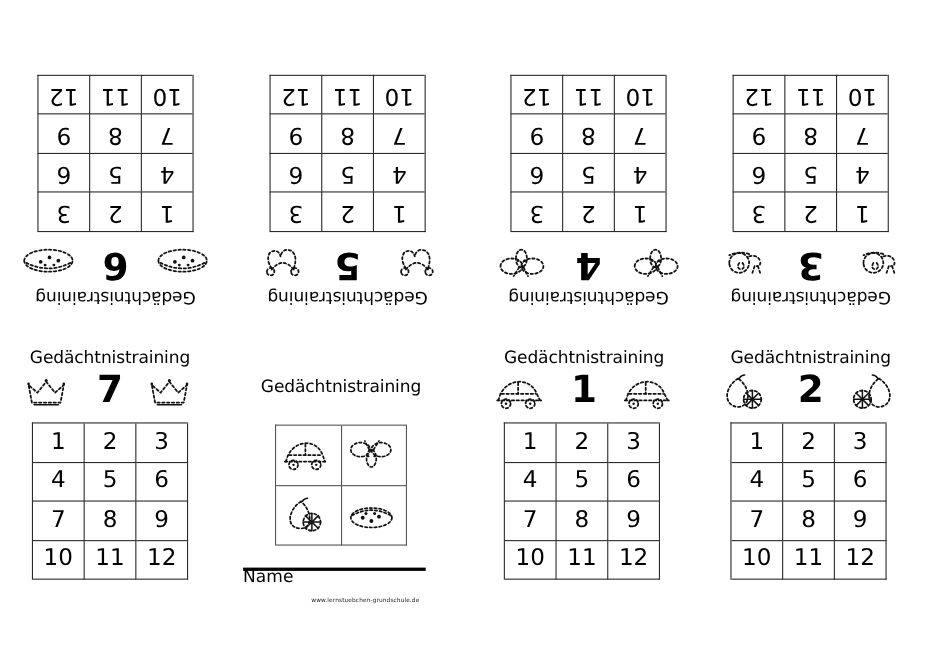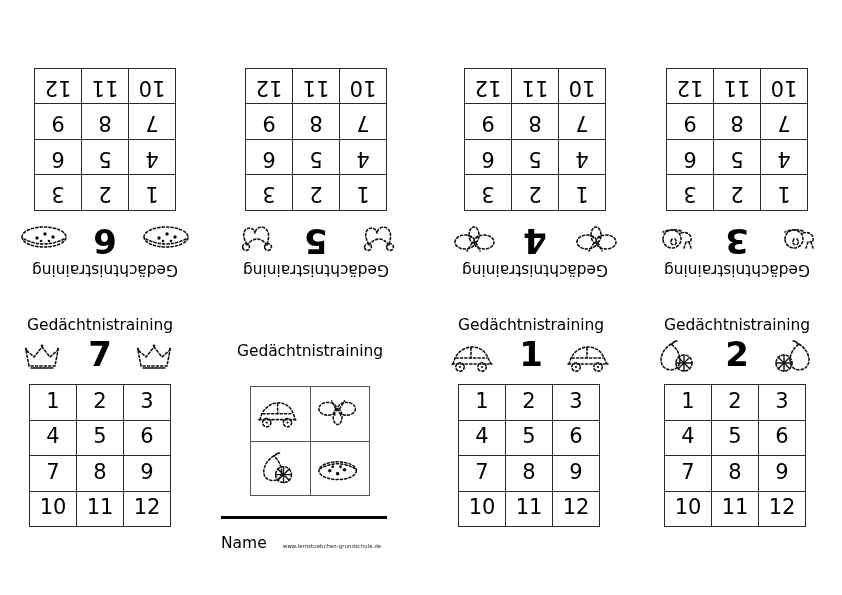--- a/index.html
+++ b/index.html
@@ -136,21 +136,21 @@
     position: absolute;
     left: 16px;
     top: 218px;
     width: 166px;
     height: 3px;
     background: #000;
   }
   .name-label {
     position: absolute;
     left: 16px;
-    top: 236px;
+    top: 217px;
     font-size: 15.5px;
     font-family: "DejaVu Sans", sans-serif;
   }
   .watermark {
     position: absolute;
     left: 78px;
     top: 245px;
     font-size: 5.3px;
     font-family: "DejaVu Sans", sans-serif;
     letter-spacing: 0.1px;

